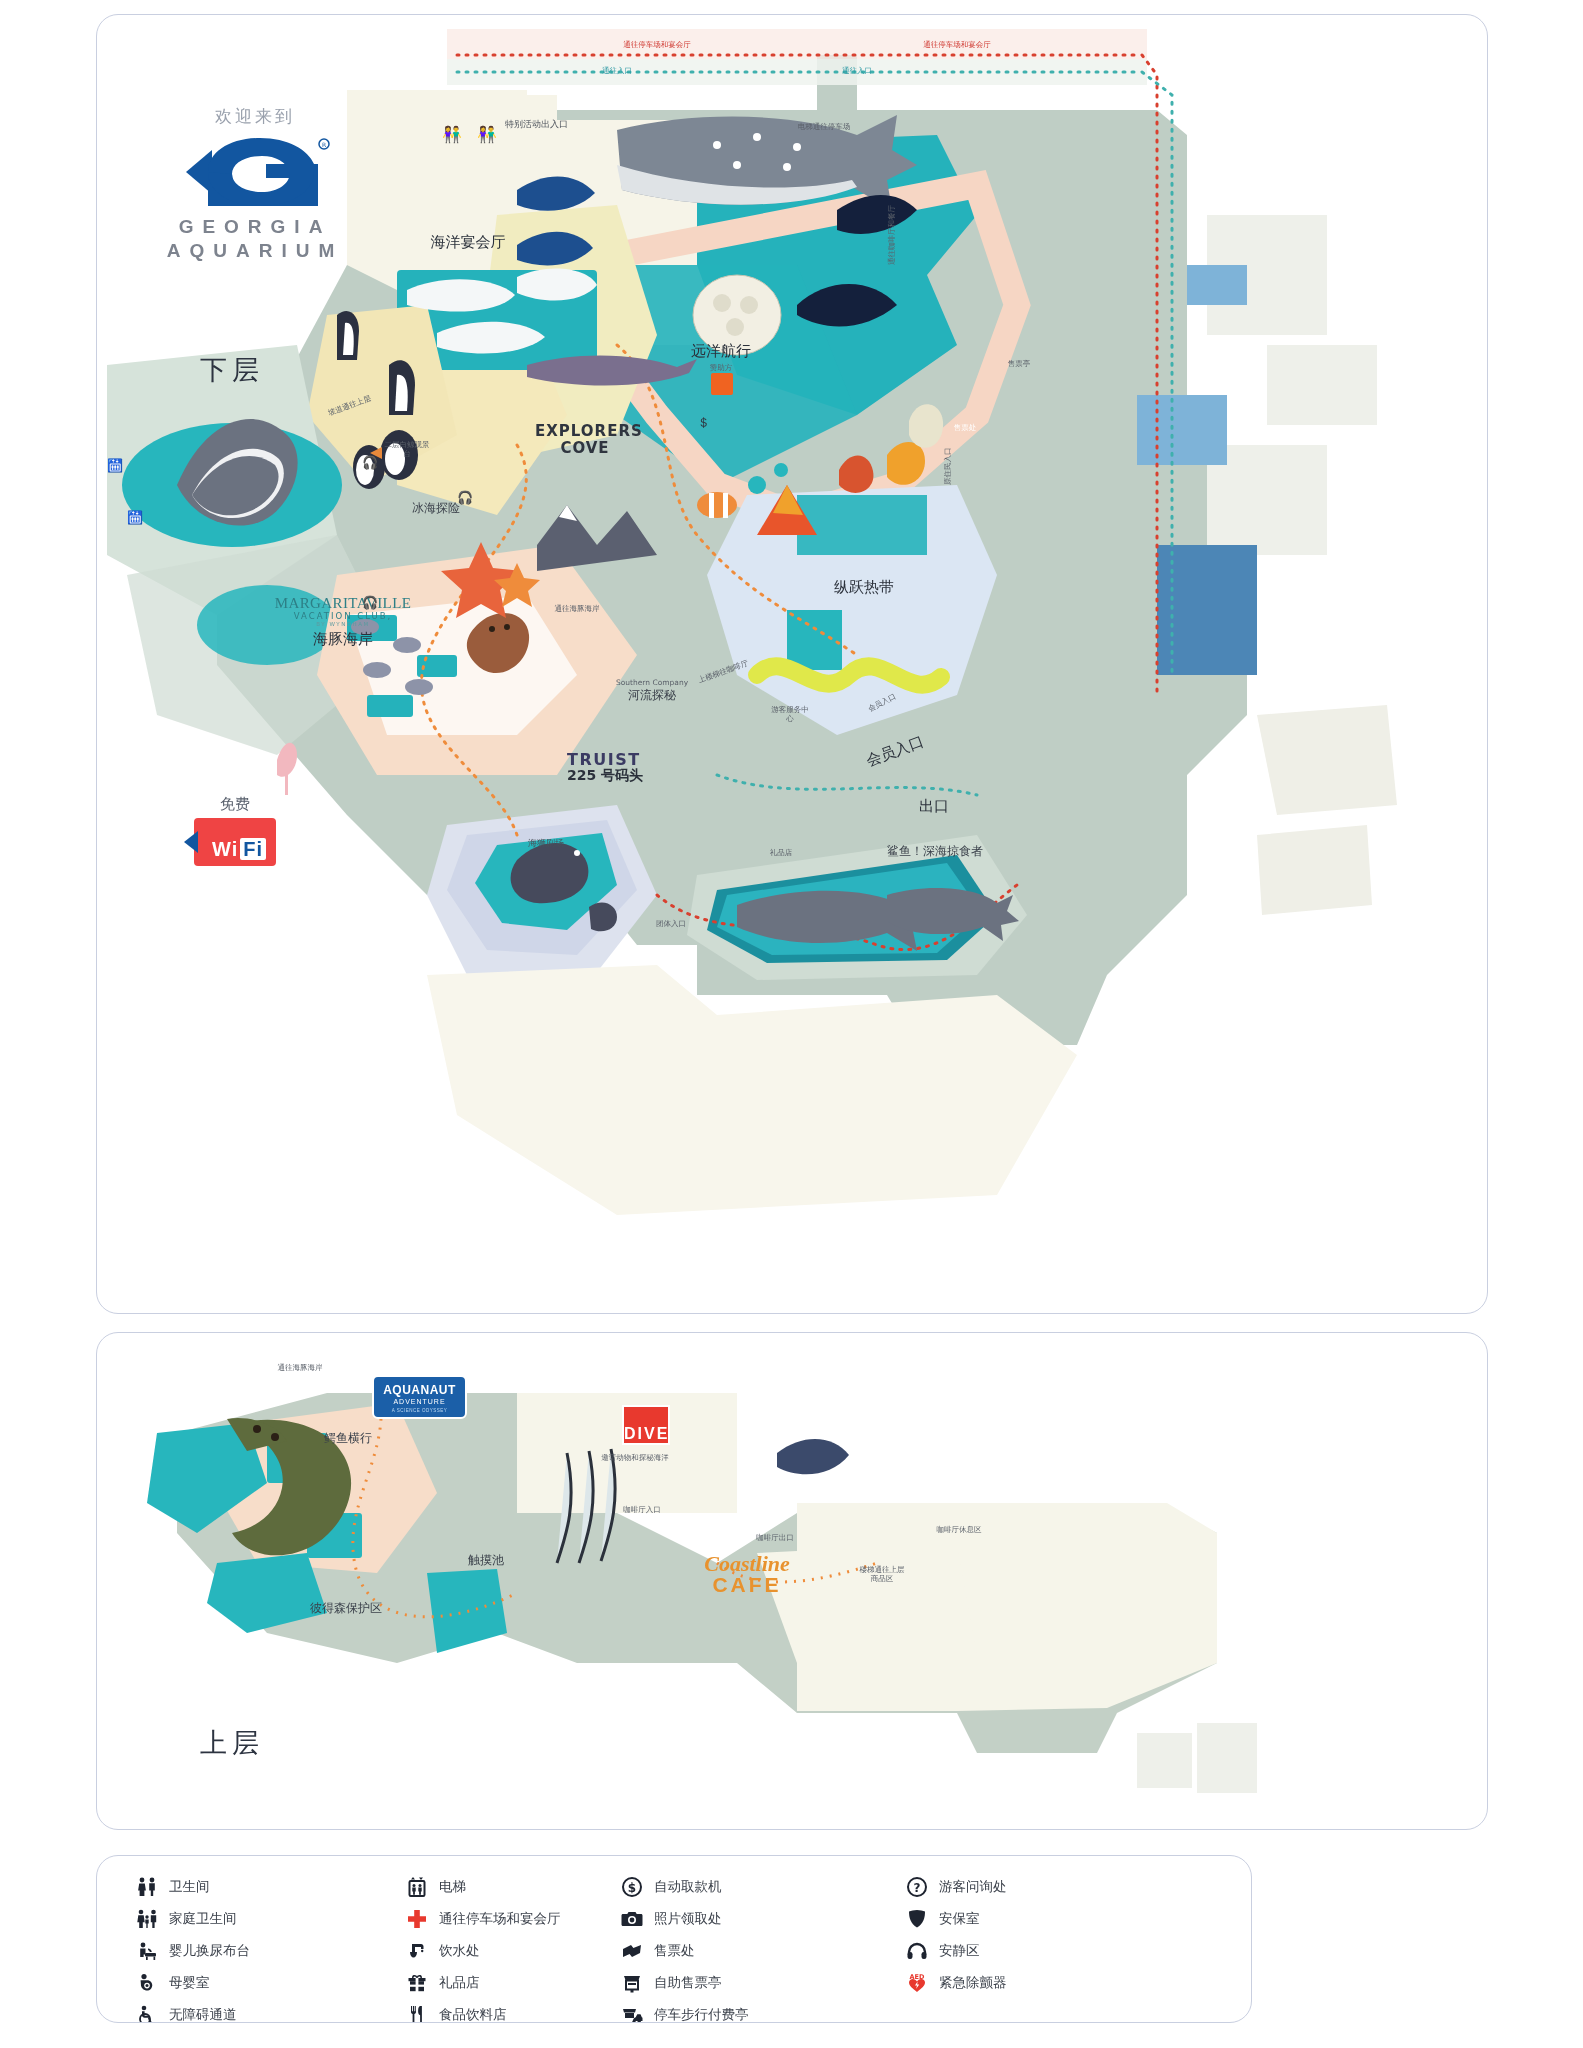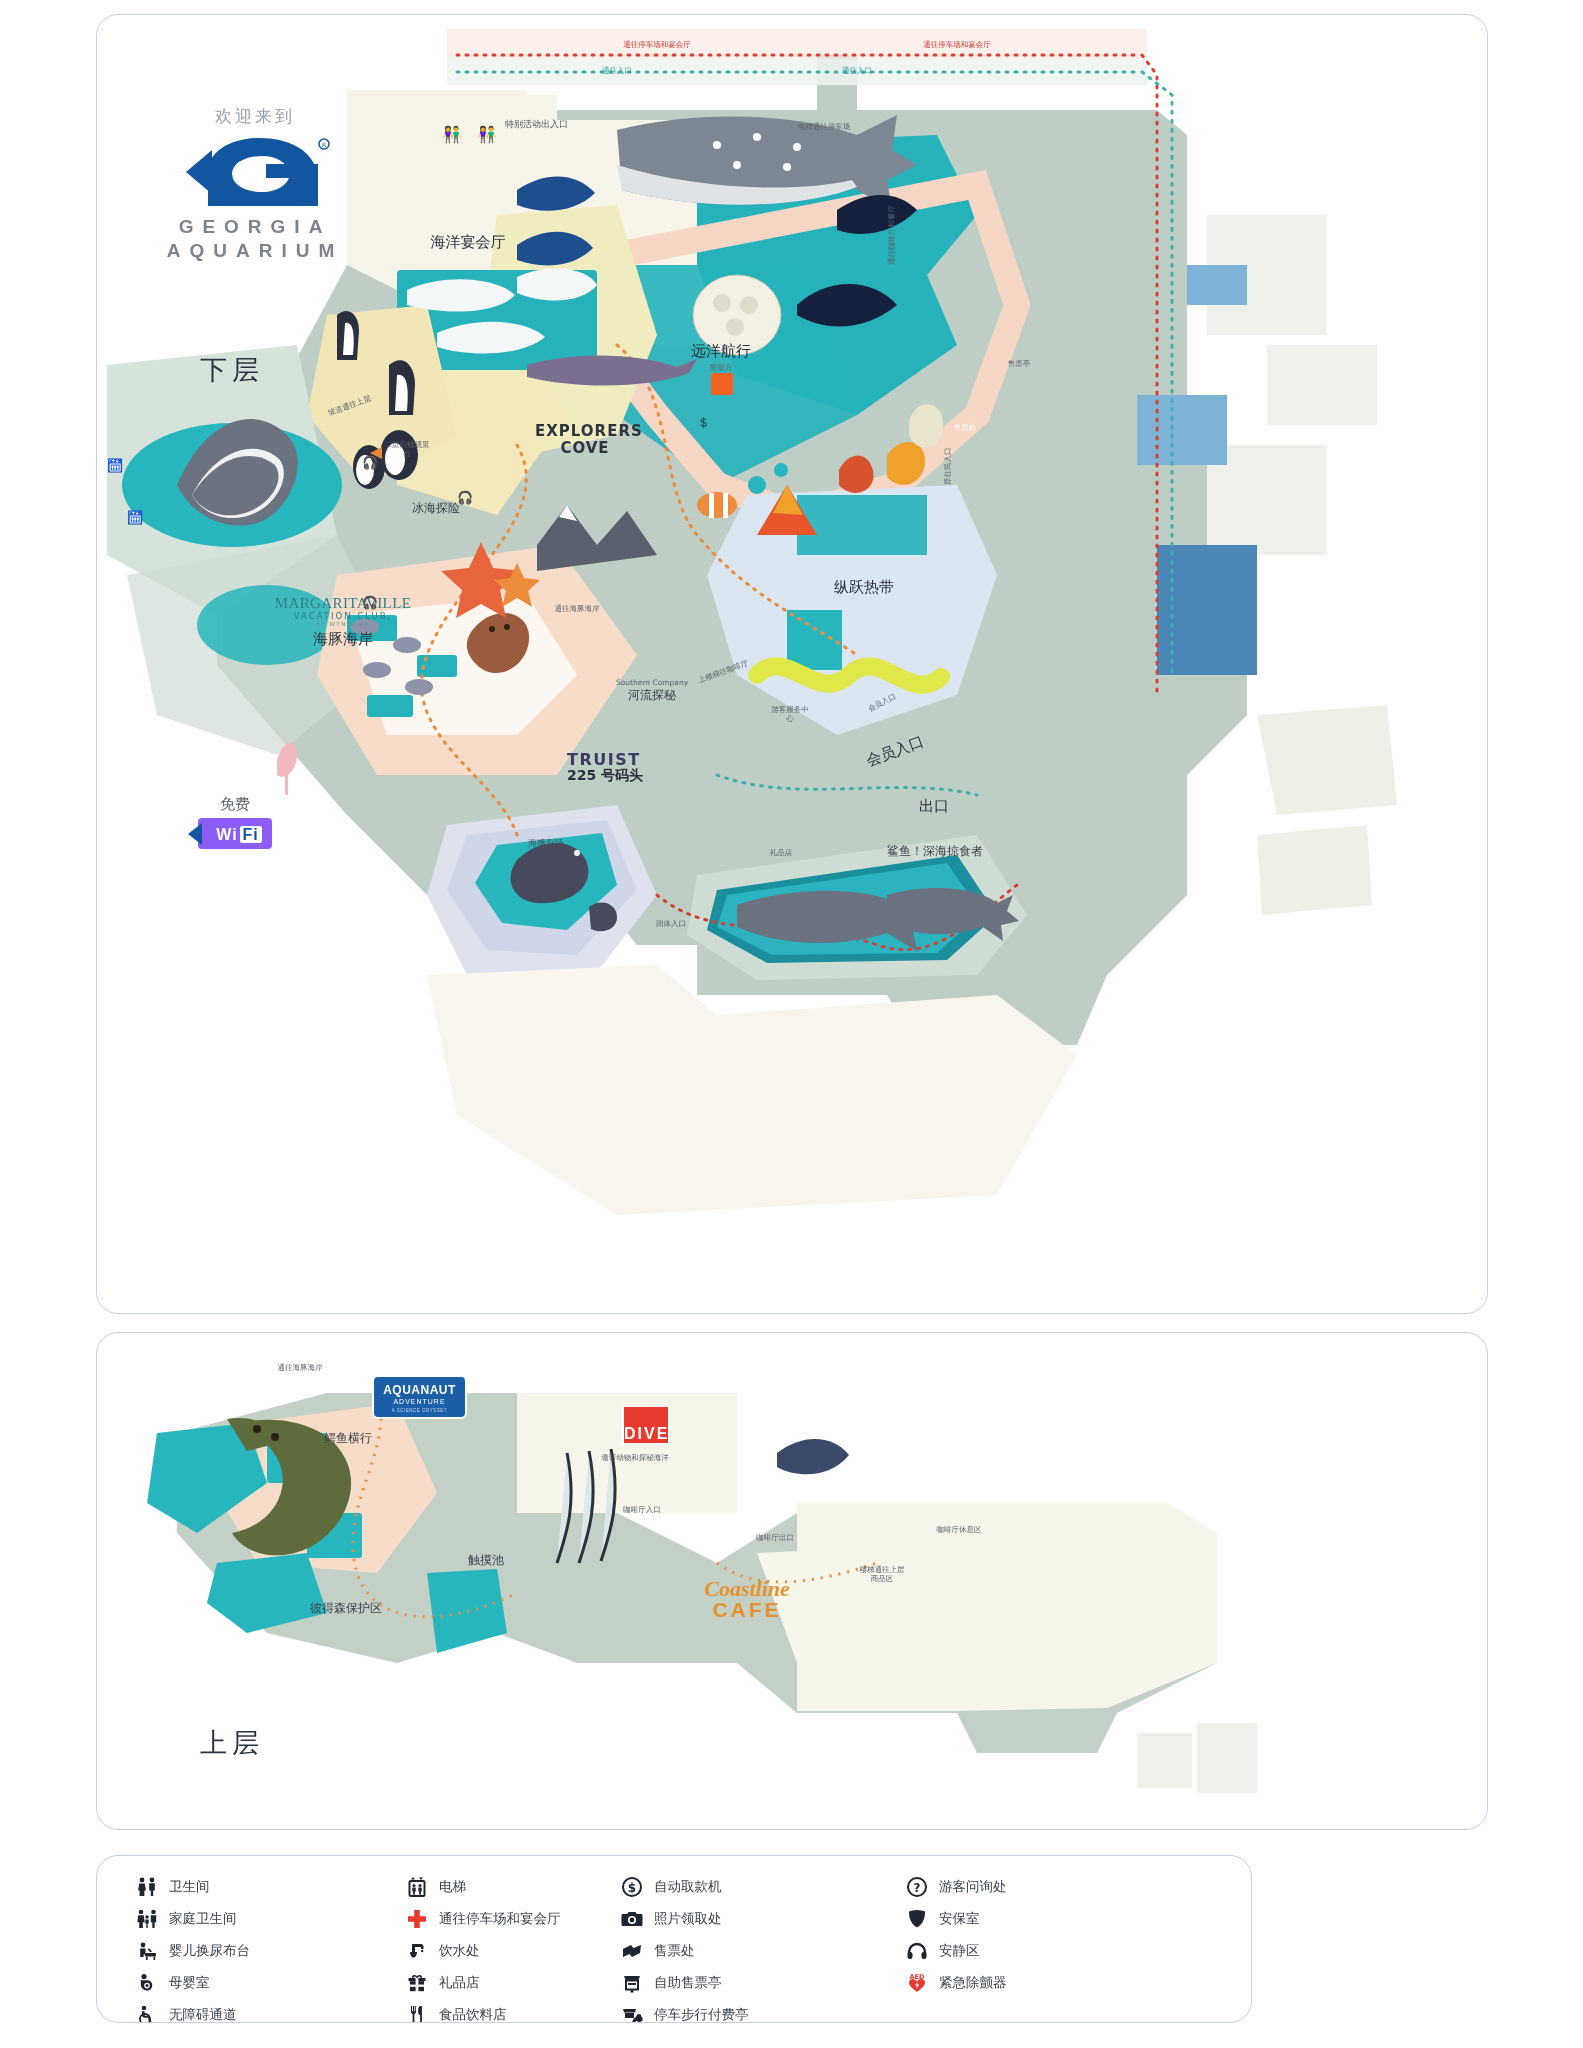--- a/index.html
+++ b/index.html
@@ -50,22 +50,22 @@
   }
   #brand .name2 {
     font-size: 19px; letter-spacing: 9px; color: #7d838e;
     margin-top: 2px; font-weight: 700;
   }
 
   
   #wifi { position: absolute; left: 160px; top: 795px; width: 150px; text-align:center; }
   #wifi .free { font-size: 15px; color: #555d6a; font-family: "DejaVu Sans", sans-serif; margin-bottom: 4px;}
   #wifi .wifi-badge {
-    display:inline-block; background:#8b5cf6; color:#fff; border-radius: 4px;
-    padding: 8px 10px 5px 18px; font-size: 16px; font-weight: 700; letter-spacing:1px;
+    display:inline-block; background:#ef4444; color:#fff; border-radius: 4px;
+    padding: 20px 10px 5px 18px; font-size: 20px; font-weight: 700; letter-spacing:1px;
     position: relative;
   }
   #wifi .wifi-badge .fish-tail{
     position:absolute; left:-10px; top:50%; transform:translateY(-50%);
     width:0;height:0;border-top:11px solid transparent;border-bottom:11px solid transparent;
     border-right:14px solid #1256a0;
   }
   #wifi .wifi-badge span.box{
     background:#fff;color:#1256a0;border-radius:2px;padding:0 3px;margin-left:2px;
   }
@@ -455,21 +455,21 @@
     <div class="mlabel mid ctr" style="left:389px; top:220px;">触摸池</div>
 
     <div style="position:absolute; left:525px; top:72px; width:48px; height:40px; background:#e8392e; border:2px solid #fff;">
       <div style="position:absolute;left:0;top:18px;width:100%;text-align:center;color:#fff;font-size:16px;font-weight:700;letter-spacing:2px;">DIVE</div>
     </div>
     <div class="mlabel xs ctr" style="left:538px; top:120px;">邀请动物和探秘海洋</div>
 
     <div class="mlabel xs ctr" style="left:545px; top:172px;">咖啡厅入口</div>
     <div class="mlabel xs ctr" style="left:678px; top:200px;">咖啡厅出口</div>
 
-    <div style="position:absolute; left:575px; top:218px; width:150px; text-align:center;margin-top:25px;">
+    <div style="position:absolute; left:575px; top:218px; width:150px; text-align:center;">
       <div style="font-family:'Liberation Serif',serif; font-style:italic; font-size:22px; color:#e8922e; font-weight:700;">Coastline</div>
       <div style="font-size:21px; color:#e8922e; font-weight:700; letter-spacing:3px; margin-top:-4px;">CAFE</div>
     </div>
 
     <div class="mlabel xs ctr" style="left:785px; top:232px; text-align:center; white-space:normal; width:52px;">楼梯通往上层商品区</div>
     <div class="mlabel xs ctr" style="left:862px; top:192px;">咖啡厅休息区</div>
   </div>
 
   <div class="floor-label" id="floor-upper-label">上层</div>
 

